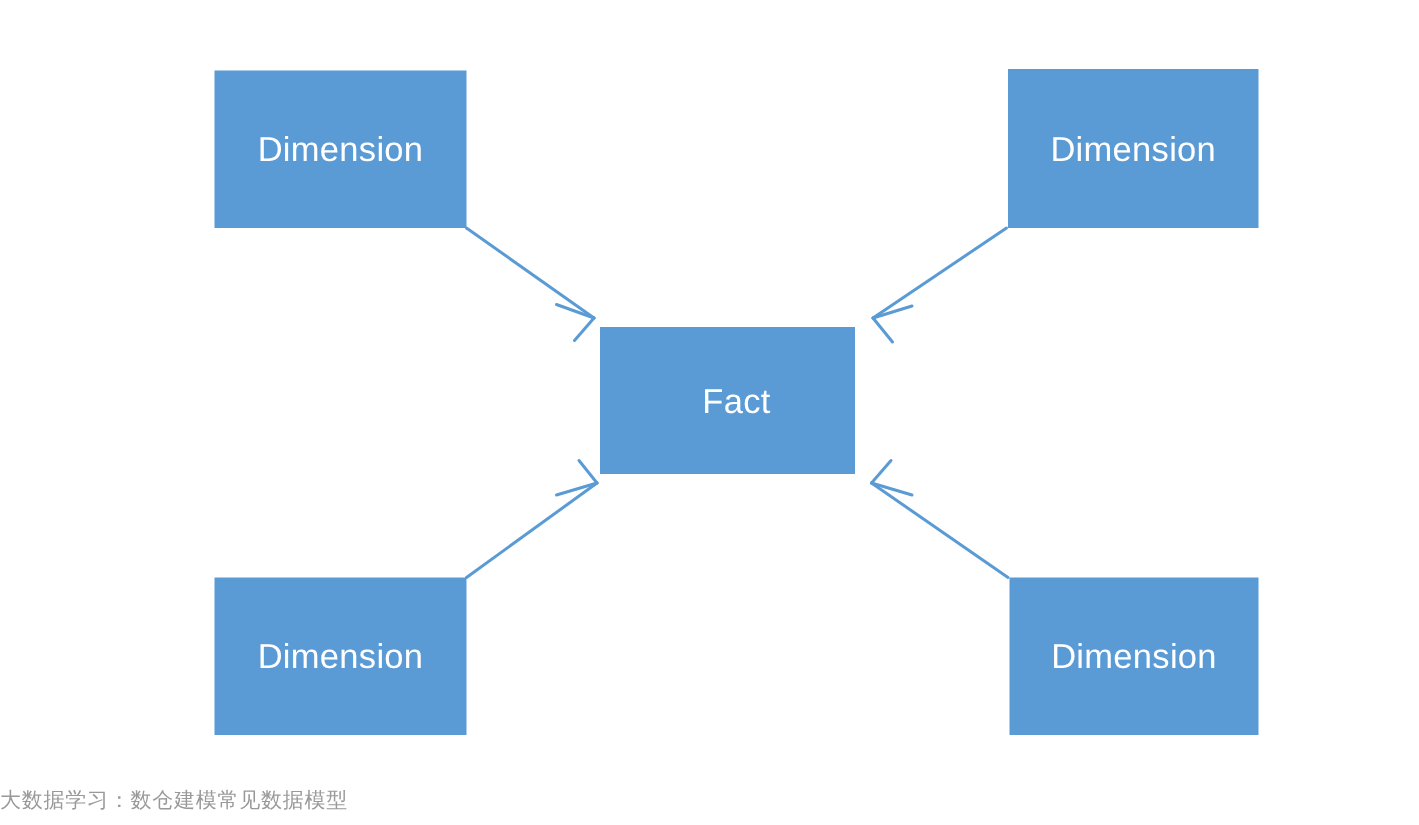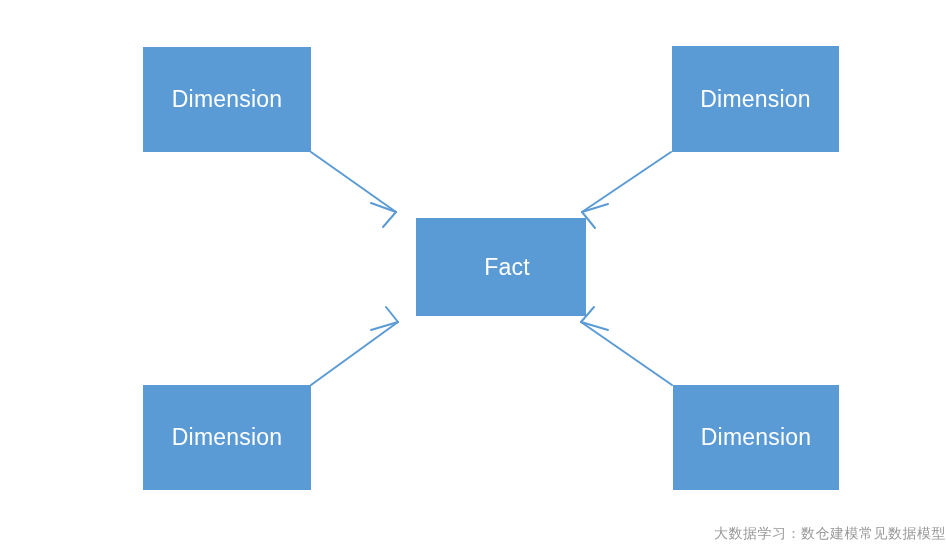--- a/index.html
+++ b/index.html
@@ -50,30 +50,30 @@
 
   .node-label {
     color: #ffffff;
     font-size: 23px;
     white-space: nowrap;
   }
 
   
   #node-dim-tl { left: 143px; top: 47px;  width: 168px; height: 105px; }
   #node-dim-tr { left: 672px; top: 46px;  width: 167px; height: 106px; }
-  #node-fact   { left: 416px; top: 218px; width: 170px; height: 98px; padding-left: 12px;  }
+  #node-fact   { left: 400px; top: 218px; width: 170px; height: 98px; padding-left: 12px;  }
   #node-dim-bl { left: 143px; top: 385px; width: 168px; height: 105px; }
   #node-dim-br { left: 673px; top: 385px; width: 166px; height: 105px; }
 
   #caption {
     position: absolute;
     left: 0;
     top: 525px;
     width: 946px;
-    text-align: right;
+    text-align: left;
     font-size: 14px;
     color: #999999;
     letter-spacing: 0.5px;
     white-space: nowrap;
   }
 
   #watermark {
     position: absolute;
     right: 14px;
     top: 524px;

